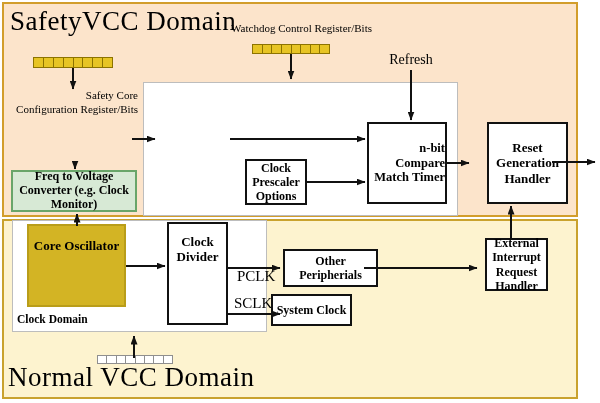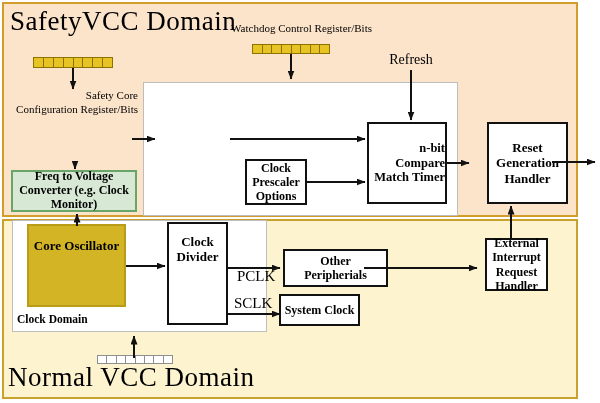--- a/index.html
+++ b/index.html
@@ -102,23 +102,23 @@
 
   <div class="abs subdomain" style="left:12px; top:220px; width:255px; height:112px;"></div>
   <div class="abs subdomain-label" style="left:17px; top:313px;">Clock Domain</div>
   <div class="abs box box-osc top-align" style="left:27px; top:224px; width:99px; height:83px; padding-top:12px;">Core Oscillator</div>
   <div class="abs box top-align" style="left:167px; top:222px; width:61px; height:103px; padding-top:10px;">Clock
 Divider</div>
 
   <div class="abs sig-label" style="left:237px; top:268px;">PCLK</div>
   <div class="abs sig-label" style="left:234px; top:295px;">SCLK</div>
 
-  <div class="abs box f12" style="left:283px; top:249px; width:105px; height:38px;">Other
+  <div class="abs box f12" style="left:283px; top:249px; width:95px; height:38px;">Other
 Peripherials</div>
-  <div class="abs box f12" style="left:279px; top:294px; width:81px; height:32px;">System Clock</div>
+  <div class="abs box f12" style="left:271px; top:294px; width:81px; height:32px;">System Clock</div>
   <div class="abs box f12" style="left:485px; top:238px; width:63px; height:53px; line-height:1.2;">External
 Interrupt
 Request
 Handler</div>
 
   <div class="abs reg-bar white" style="left:97px; top:355px; width:76px; height:9px;">
       <span></span>
       <span></span>
       <span></span>
       <span></span>

